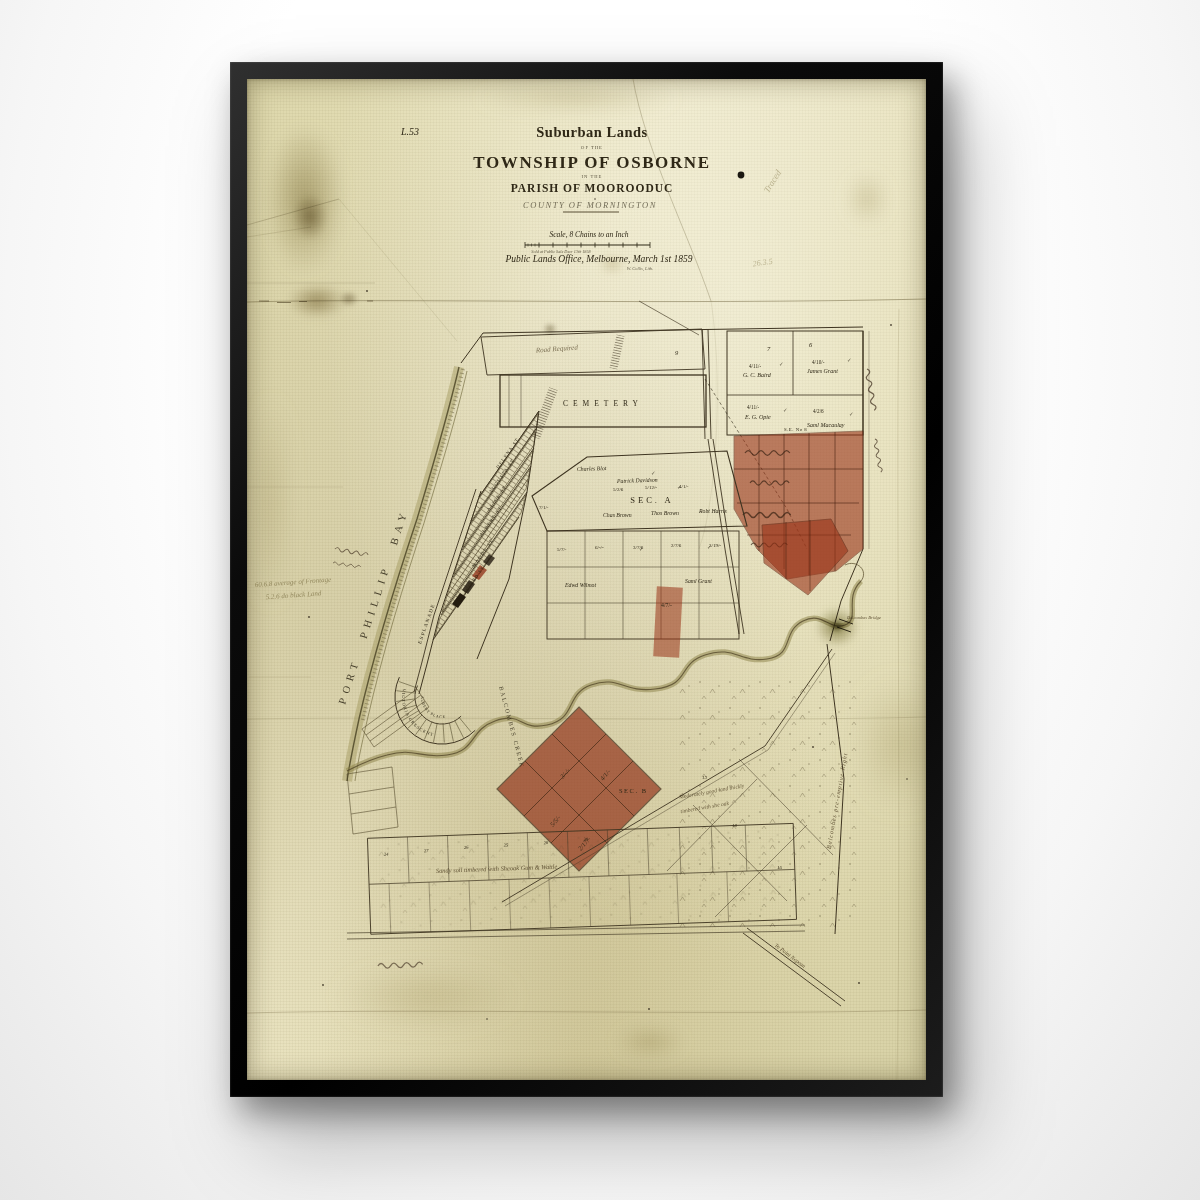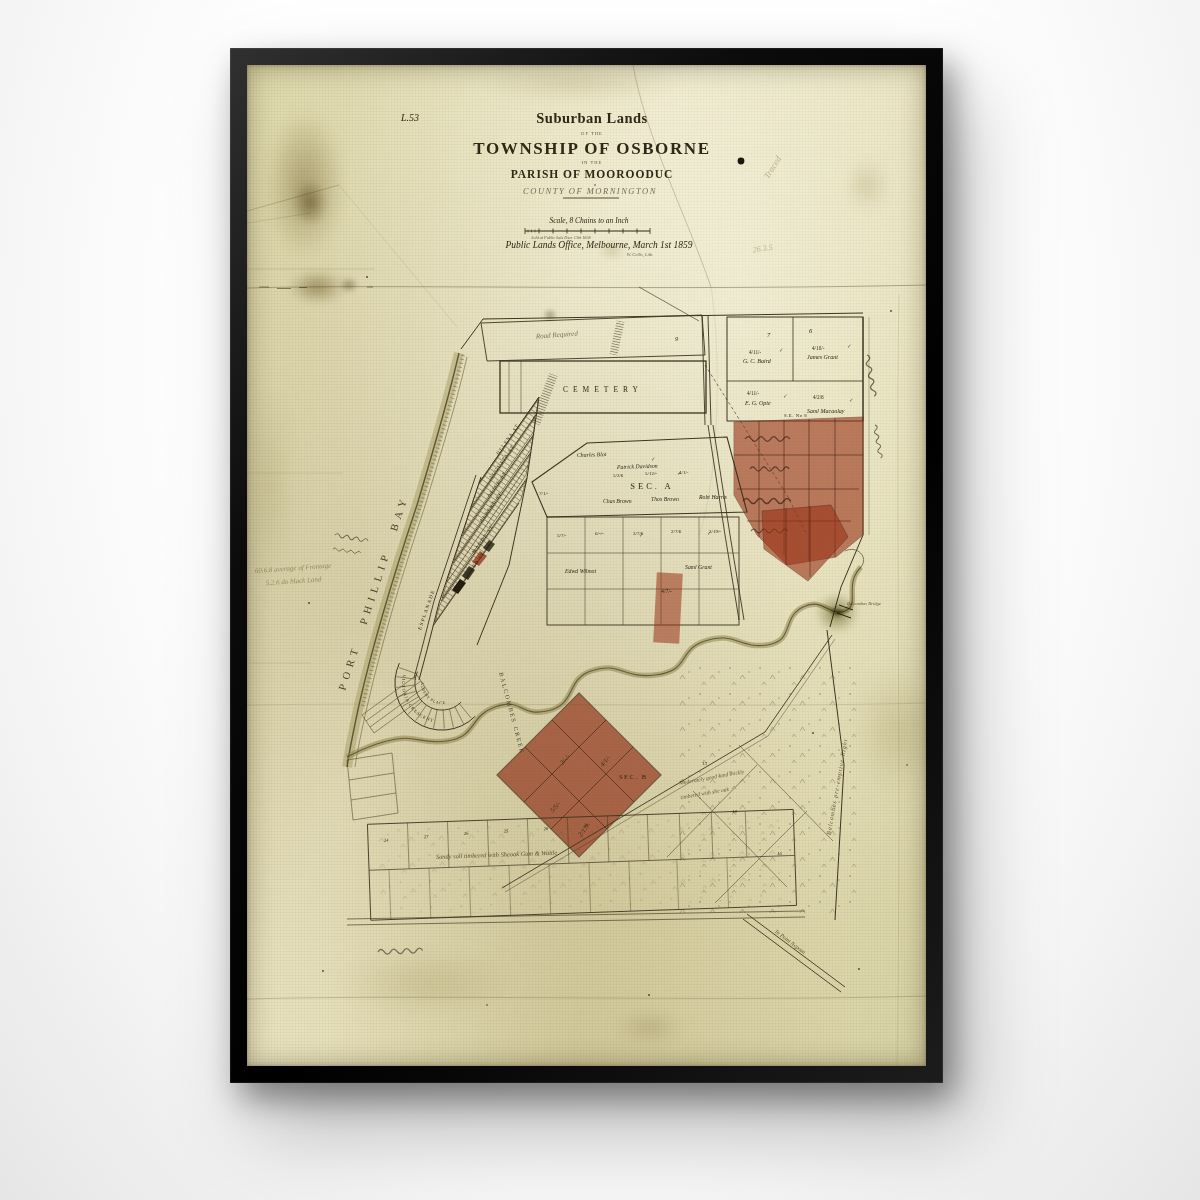--- a/index.html
+++ b/index.html
@@ -2,21 +2,21 @@
 <html><head>
 <meta charset="utf-8">
 <style>
   html,body{margin:0;padding:0;}
   body{
     width:1200px;height:1200px;overflow:hidden;position:relative;
     font-family:"Liberation Serif","DejaVu Serif",serif;
     background:radial-gradient(ellipse at 50% 28%, #ffffff 45%, #f6f6f6 70%, #e6e6e6 100%);
   }
   .frame{
-    position:absolute;left:230px;top:48px;width:713px;height:1035px;box-sizing:border-box;
+    position:absolute;left:230px;top:62px;width:713px;height:1035px;box-sizing:border-box;
     padding:17px;
     background:linear-gradient(135deg,#303030 0%,#0b0b0b 30%,#000 62%,#1c1c1c 100%);
     box-shadow:10px 16px 30px rgba(0,0,0,.38), 26px 44px 80px rgba(0,0,0,.26),
                inset 0 0 2px rgba(255,255,255,.28);
   }
   .paper{
     position:relative;width:100%;height:100%;overflow:hidden;
     background-color:#e7e1bd;
     background-image:
       radial-gradient(ellipse at 72% 22%, rgba(255,255,248,.38), transparent 60%),

